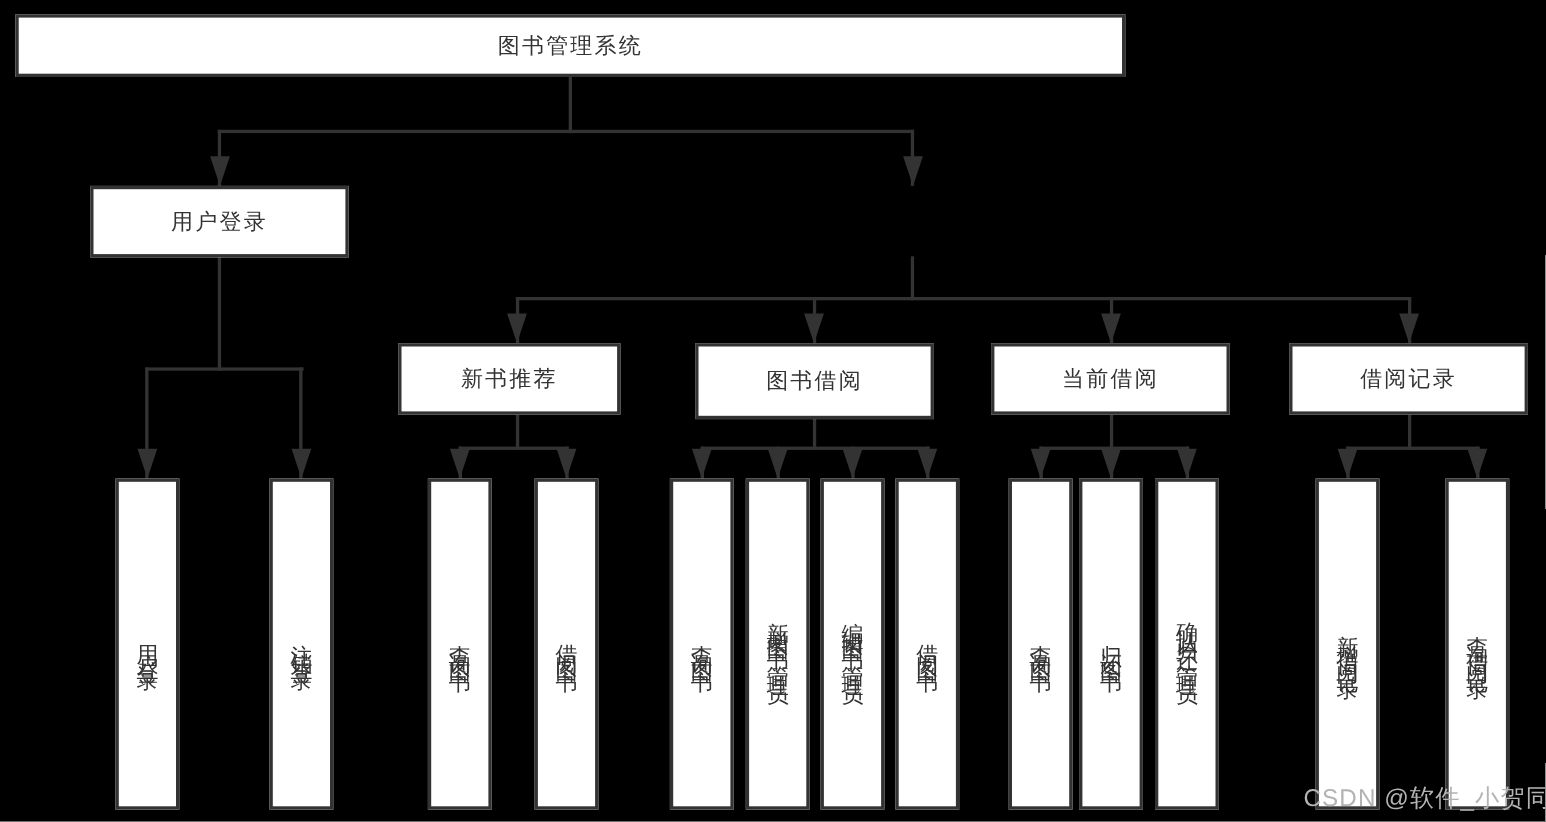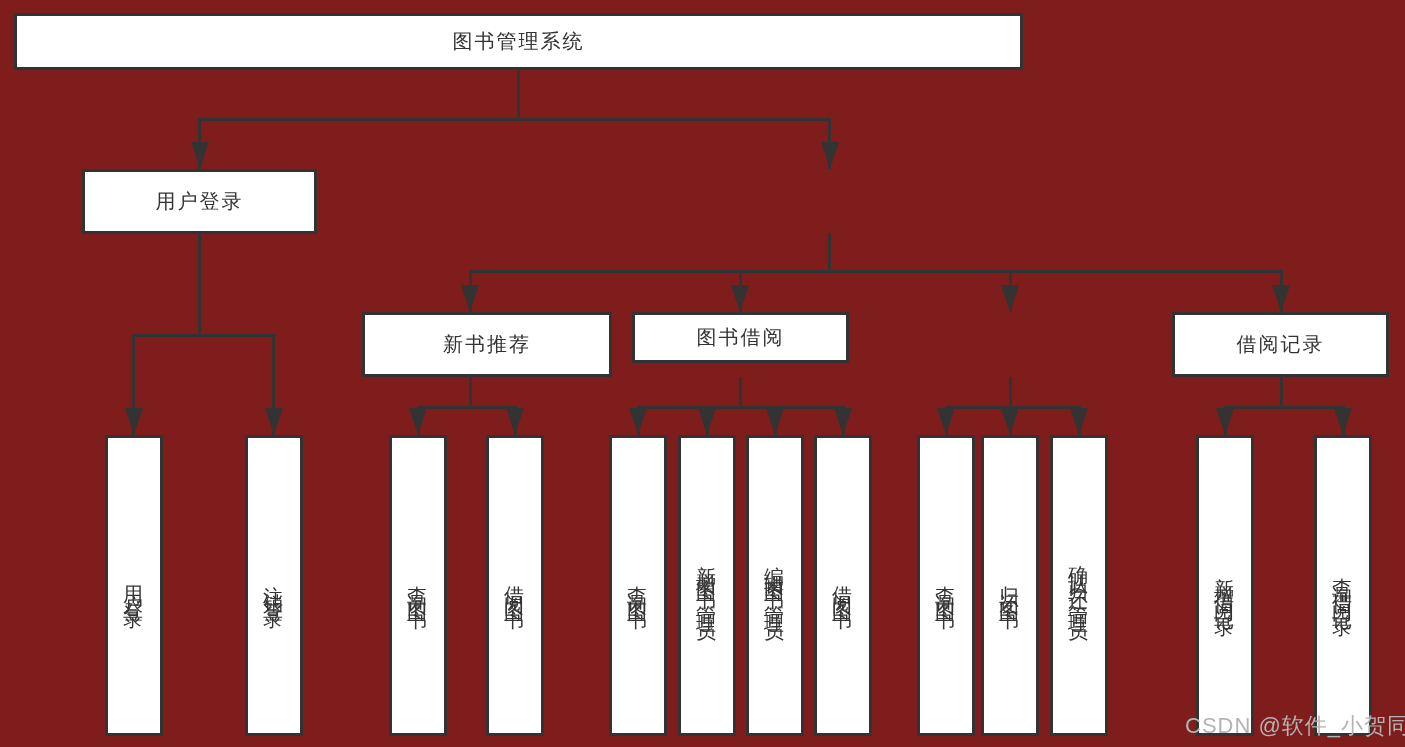--- a/index.html
+++ b/index.html
@@ -1,17 +1,17 @@
 <!DOCTYPE html>
 <html><head>
 <meta charset="utf-8">
 <style>
   html,body{margin:0;padding:0;background:#ffffff;}
   .canvas{
-    position:relative;width:1405px;height:747px;background:#7f1d1d;
+    position:relative;width:1405px;height:747px;background:#000000;
     font-family:"Liberation Sans","DejaVu Sans",sans-serif;color:#333333;overflow:hidden;
   }
   .node{
     position:absolute;border:3px solid #333333;background:#ffffff;box-sizing:border-box;
     display:flex;align-items:center;justify-content:center;
     font-size:20px;letter-spacing:2px;z-index:2;
   }
   .node.v{
     writing-mode:vertical-rl;
     font-size:20px;letter-spacing:8px;
@@ -90,22 +90,23 @@
   <div class="ln hl" style="left:1224px;top:406px;width:121px"></div>
   <div class="ln vl" style="left:1224px;top:406px;height:29px"></div>
   <div class="ah" style="left:1216px;top:408px"></div>
   <div class="ln vl" style="left:1342px;top:406px;height:29px"></div>
   <div class="ah" style="left:1334px;top:408px"></div>
 
   <div class="node" style="left:14px;top:13px;width:1009px;height:57px">图书管理系统</div>
 
   <div class="node" style="left:82px;top:169px;width:235px;height:65px">用户登录</div>
 
-  <div class="node" style="left:362px;top:312px;width:250px;height:65px">新书推荐</div>
-  <div class="node" style="left:632px;top:312px;width:217px;height:51px">图书借阅</div>
+  <div class="node" style="left:362px;top:312px;width:202px;height:65px">新书推荐</div>
+  <div class="node" style="left:632px;top:312px;width:217px;height:69px">图书借阅</div>
+  <div class="node" style="left:901px;top:312px;width:217px;height:65px">当前借阅</div>
   <div class="node" style="left:1172px;top:312px;width:217px;height:65px">借阅记录</div>
 
   <div class="node v" style="left:105px;top:435px;width:58px;height:301px">用户登录</div>
   <div class="node v" style="left:245px;top:435px;width:58px;height:301px">注销登录</div>
 
   <div class="node v" style="left:389px;top:435px;width:58px;height:301px">查询图书</div>
   <div class="node v" style="left:486px;top:435px;width:58px;height:301px">借阅图书</div>
 
   <div class="node v" style="left:609px;top:435px;width:58px;height:301px">查询图书</div>
   <div class="node v" style="left:678px;top:435px;width:58px;height:301px">新增图书（管理员）</div>

